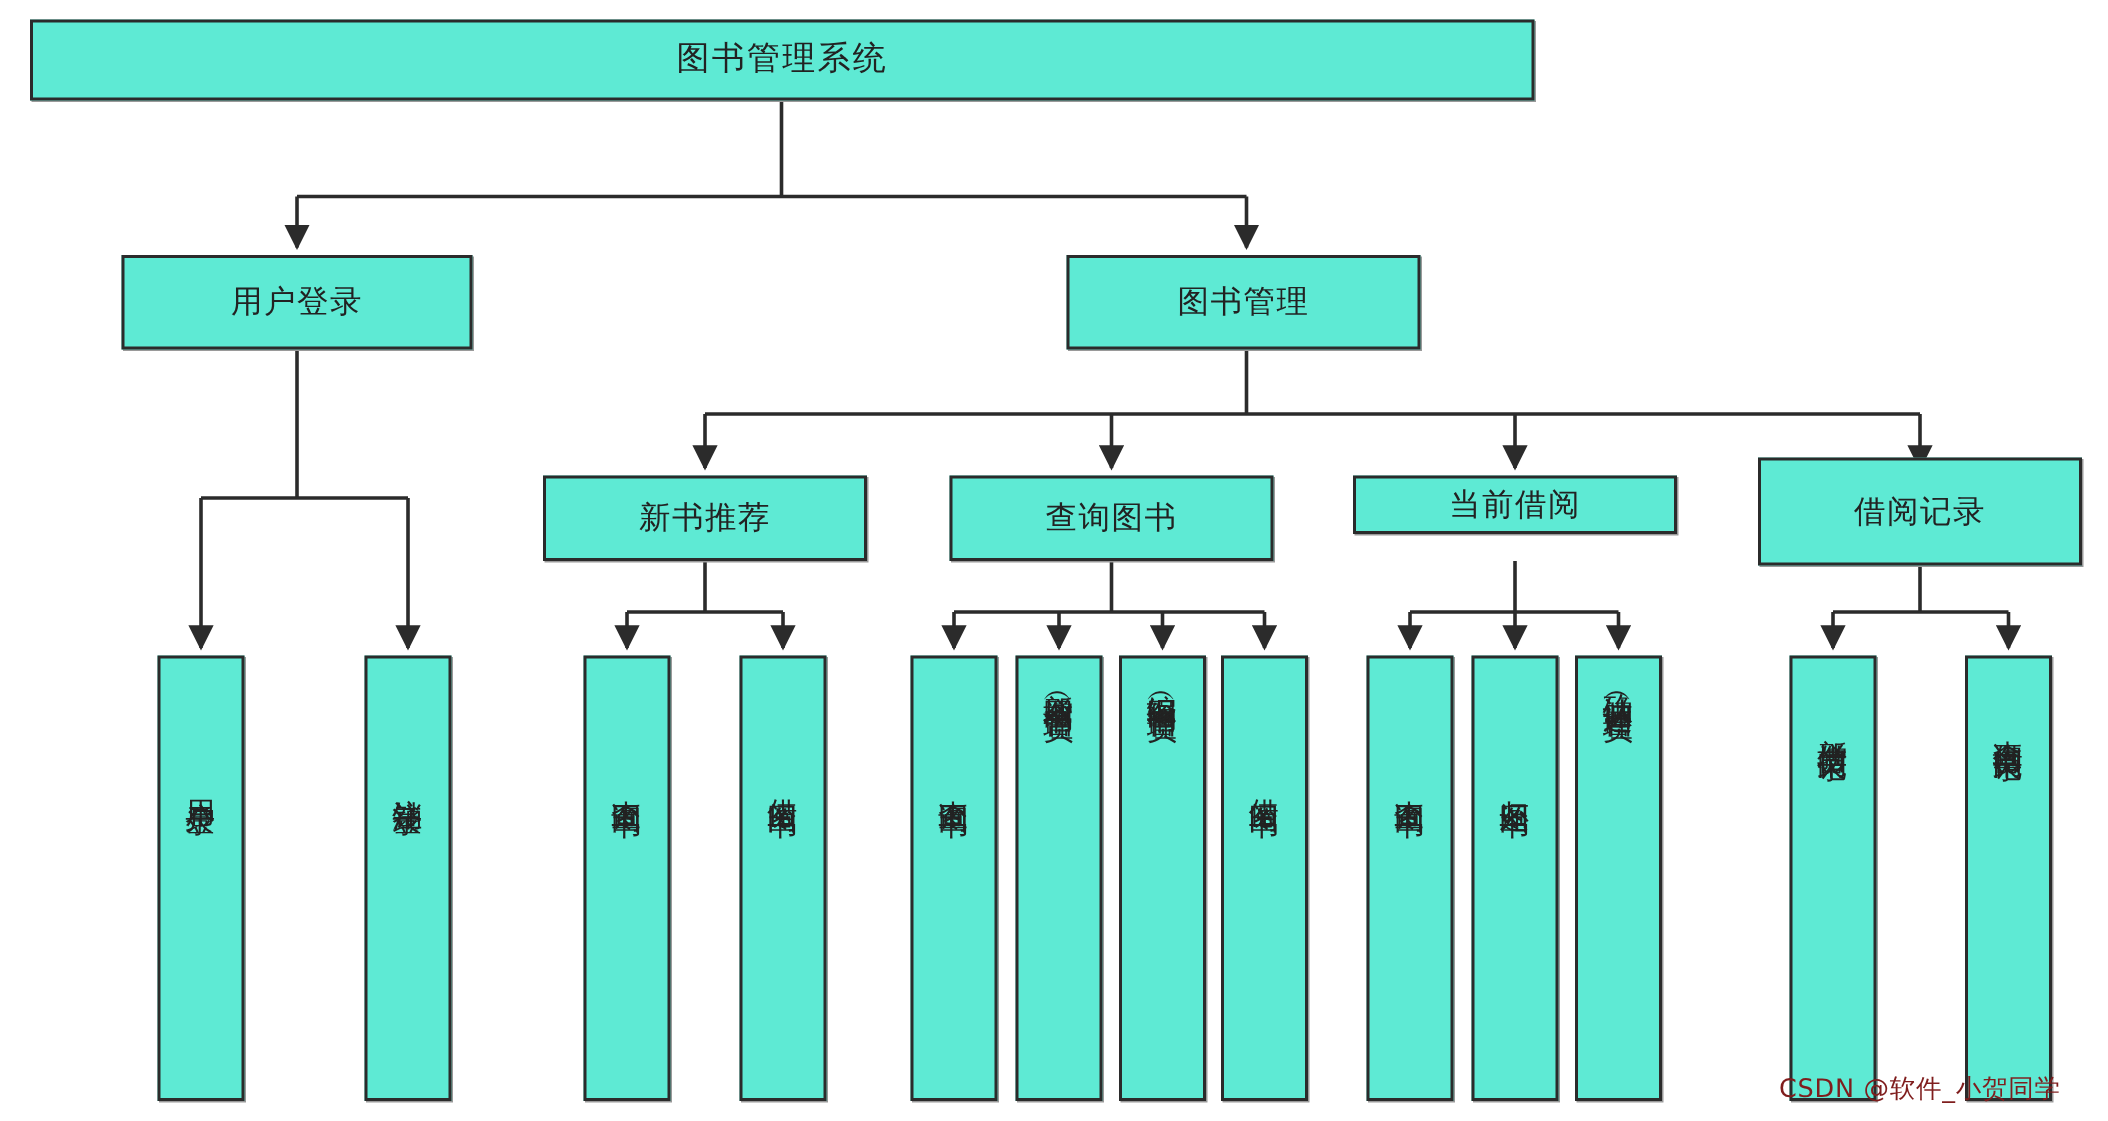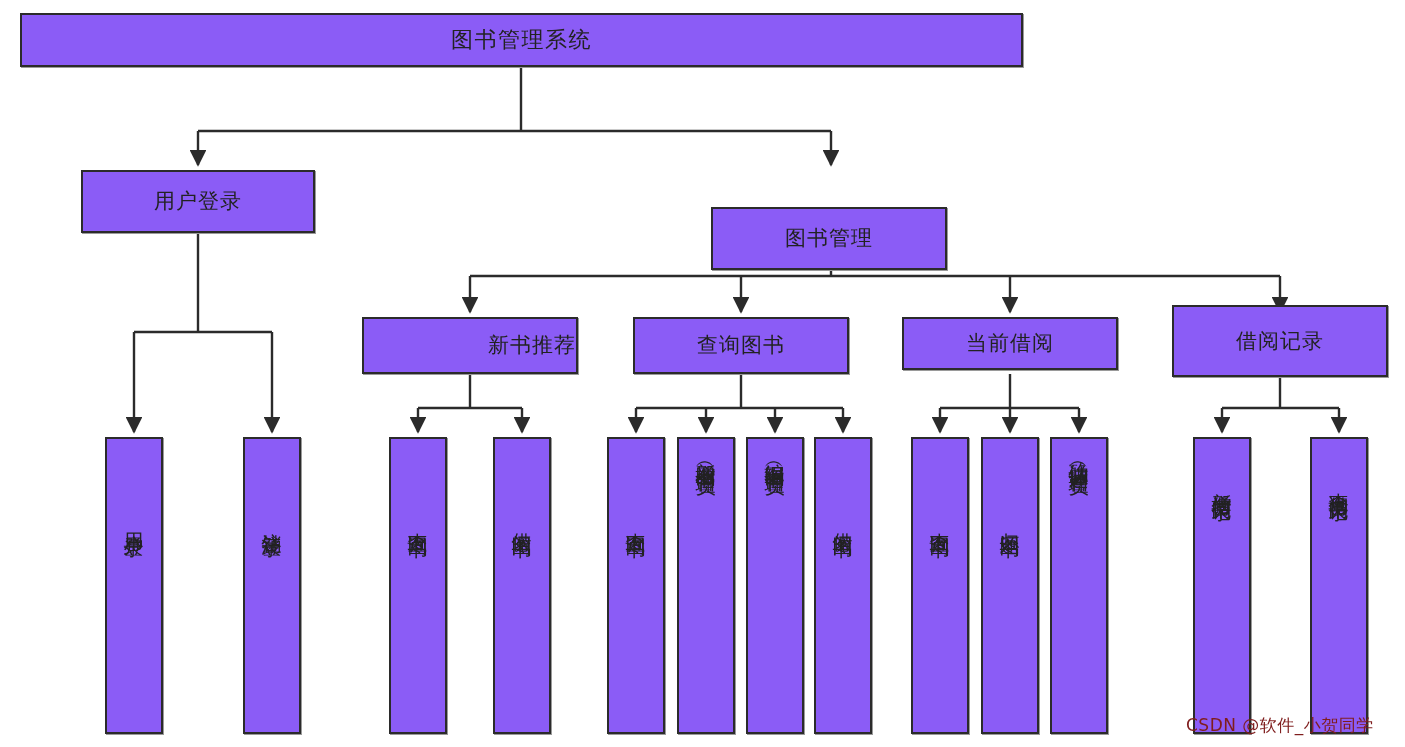--- a/index.html
+++ b/index.html
@@ -22,21 +22,21 @@
     position: absolute;
     left: 0;
     top: 0;
     width: 1405px;
     height: 747px;
     pointer-events: none;
   }
   .node {
     position: absolute;
     box-sizing: border-box;
-    background: #8b5cf6;
+    background: #5eead4;
     border: 2px solid #2b2b2b;
     box-shadow: 1px 1px 0 0 #9a9a9a;
     display: flex;
     align-items: center;
     justify-content: center;
     color: #222222;
     line-height: 1.18;
     z-index: 2;
   }
   .node .label {
@@ -135,31 +135,31 @@
     </g>
   </svg>
 
   <div class="node horiz root" style="left:20px; top:13px; width:1003px; height:54px;">
     <span class="label">图书管理系统</span>
   </div>
 
   <div class="node horiz" style="left:81px; top:170px; width:234px; height:63px;">
     <span class="label">用户登录</span>
   </div>
-  <div class="node horiz" style="left:711px; top:170px; width:236px; height:63px;margin-top:37px;">
+  <div class="node horiz" style="left:711px; top:170px; width:236px; height:63px;">
     <span class="label">图书管理</span>
   </div>
 
-  <div class="node horiz" style="left:362px; top:317px; width:216px; height:57px;justify-content:flex-end;">
+  <div class="node horiz" style="left:362px; top:317px; width:216px; height:57px;">
     <span class="label">新书推荐</span>
   </div>
   <div class="node horiz" style="left:633px; top:317px; width:216px; height:57px;">
     <span class="label">查询图书</span>
   </div>
-  <div class="node horiz" style="left:902px; top:317px; width:216px; height:53px;">
+  <div class="node horiz" style="left:902px; top:317px; width:216px; height:39px;">
     <span class="label">当前借阅</span>
   </div>
   <div class="node horiz" style="left:1172px; top:305px; width:216px; height:72px;">
     <span class="label">借阅记录</span>
   </div>
 
   <div class="node vert" style="left:105px; top:437px; width:58px; height:297px; padding-top:78px;">
     <span class="label">用户登录</span>
   </div>
   <div class="node vert" style="left:243px; top:437px; width:58px; height:297px; padding-top:78px;">

